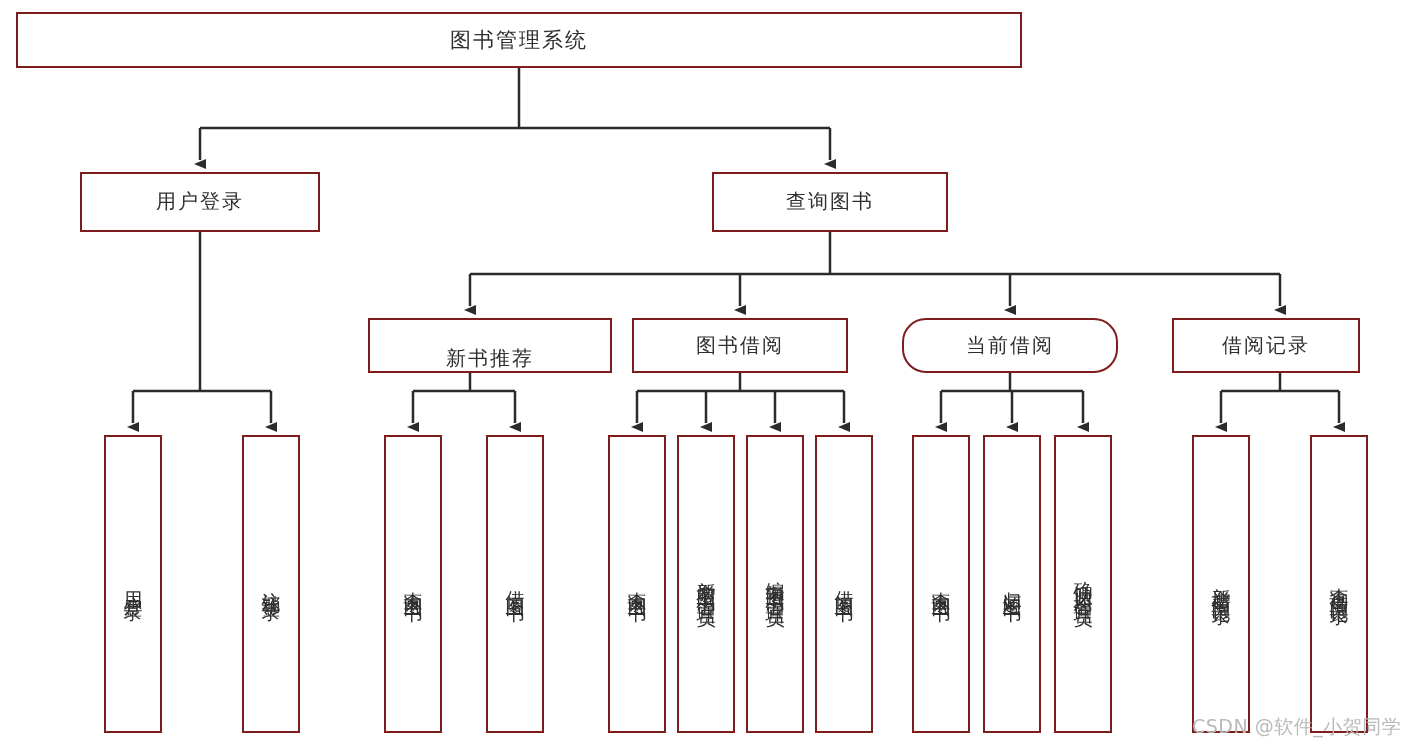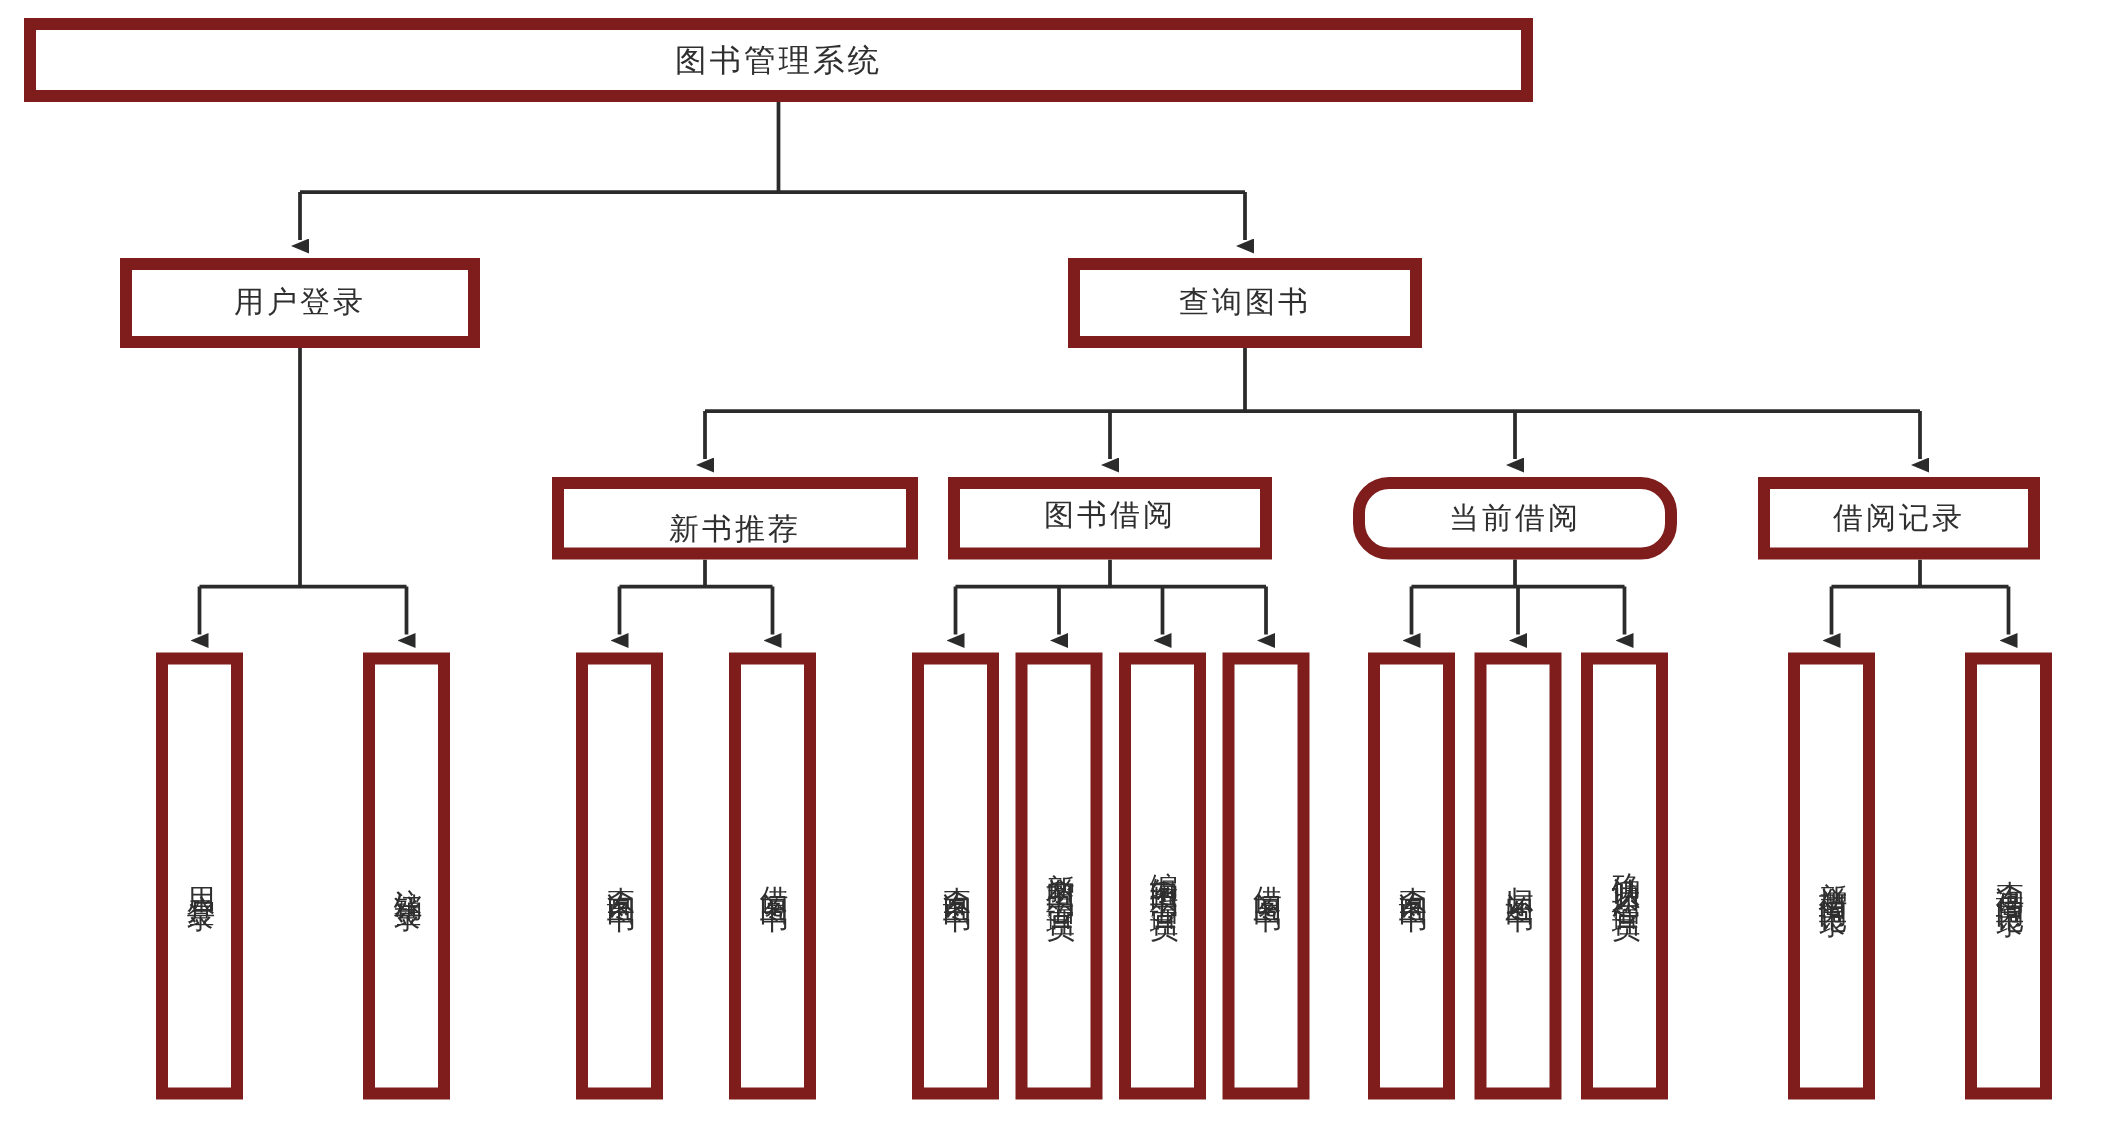--- a/index.html
+++ b/index.html
@@ -22,21 +22,21 @@
     position: absolute;
     left: 0;
     top: 0;
     width: 1405px;
     height: 747px;
     pointer-events: none;
   }
   .node {
     position: absolute;
     box-sizing: border-box;
-    border: 8px solid #7f1d1d;
+    border: 2px solid #7f1d1d;
     background: #ffffff;
     display: flex;
     align-items: center;
     justify-content: center;
     color: #2f2f2f;
     z-index: 2;
   }
   .node .lbl {
     display: block;
     text-align: center;
@@ -128,21 +128,21 @@
       </div>
       <div class="node branch" style="left: 80px; top: 172px; width: 240px; height: 60px;">
         <span class="lbl">用户登录</span>
       </div>
       <div class="node branch" style="left: 712px; top: 172px; width: 236px; height: 60px;">
         <span class="lbl">查询图书</span>
       </div>
       <div class="node branch" style="left: 368px; top: 318px; width: 244px; height: 55px; align-items: flex-end;">
         <span class="lbl">新书推荐</span>
       </div>
-      <div class="node branch" style="left: 632px; top: 318px; width: 216px; height: 55px; font-family: Liberation Mono, monospace;">
+      <div class="node branch" style="left: 632px; top: 318px; width: 216px; height: 55px;">
         <span class="lbl">图书借阅</span>
       </div>
       <div class="node branch" style="left: 902px; top: 318px; width: 216px; height: 55px; border-radius: 24px;">
         <span class="lbl">当前借阅</span>
       </div>
       <div class="node branch" style="left: 1172px; top: 318px; width: 188px; height: 55px;">
         <span class="lbl">借阅记录</span>
       </div>
       <div class="node leaf" style="left: 104px; top: 435px; width: 58px; height: 298px;">
         <span class="lbl">用户登录</span>
@@ -178,14 +178,15 @@
         <span class="lbl">确认归还（管理员）</span>
       </div>
       <div class="node leaf" style="left: 1192px; top: 435px; width: 58px; height: 298px;">
         <span class="lbl">新增借阅记录</span>
       </div>
       <div class="node leaf" style="left: 1310px; top: 435px; width: 58px; height: 298px;">
         <span class="lbl">查询借阅记录</span>
       </div>
     </div>
 
+  <div class="watermark" style="left: 1192px; top: 714px;">CSDN @软件_小贺同学</div>
 
 </div>
 
 </body></html>

